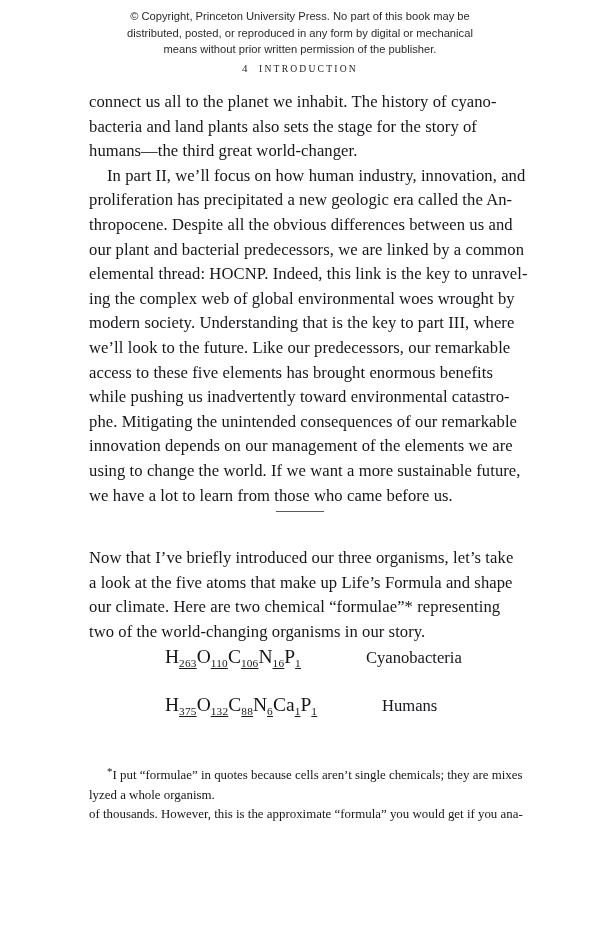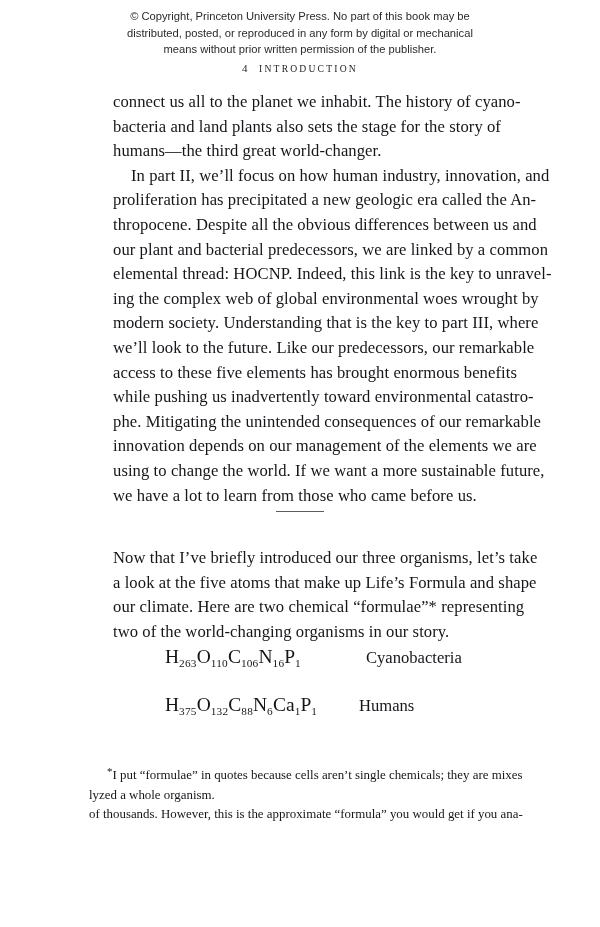--- a/index.html
+++ b/index.html
@@ -62,21 +62,20 @@
     top: 90px;
     width: 423px;
   }
   .para-line {
     display: block;
     font-size: 16.6px;
     line-height: 24.6px;
     letter-spacing: 0.005em;
     white-space: nowrap;
     color: #16161a;
-    margin-left: 24px;
   }
   
   .para-line.indent {
     text-indent: 18px;
   }
 
   
   .section-rule {
     position: absolute;
     left: 276px;
@@ -111,32 +110,33 @@
     top: 0;
     font-size: 19.5px;
     line-height: 26px;
     color: #16161a;
     white-space: nowrap;
   }
   .formula sub {
     font-size: 0.58em;
     vertical-align: -0.32em;
     letter-spacing: 0.2px;
+    text-decoration: underline;
   }
   .formula-label {
     position: absolute;
     top: 2px;
     font-size: 16.6px;
     line-height: 24px;
     color: #16161a;
     white-space: nowrap;
     margin-left: 19px;
   }
   .formula-row.row-1 .formula-label { left: 258px; }
-  .formula-row.row-2 .formula-label { left: 251px; }
+  .formula-row.row-2 .formula-label { left: 274px; }
 
   
   .footnote {
     position: absolute;
     left: 89px;
     top: 762px;
     width: 423px;
   }
   .fn-line {
     display: block;

